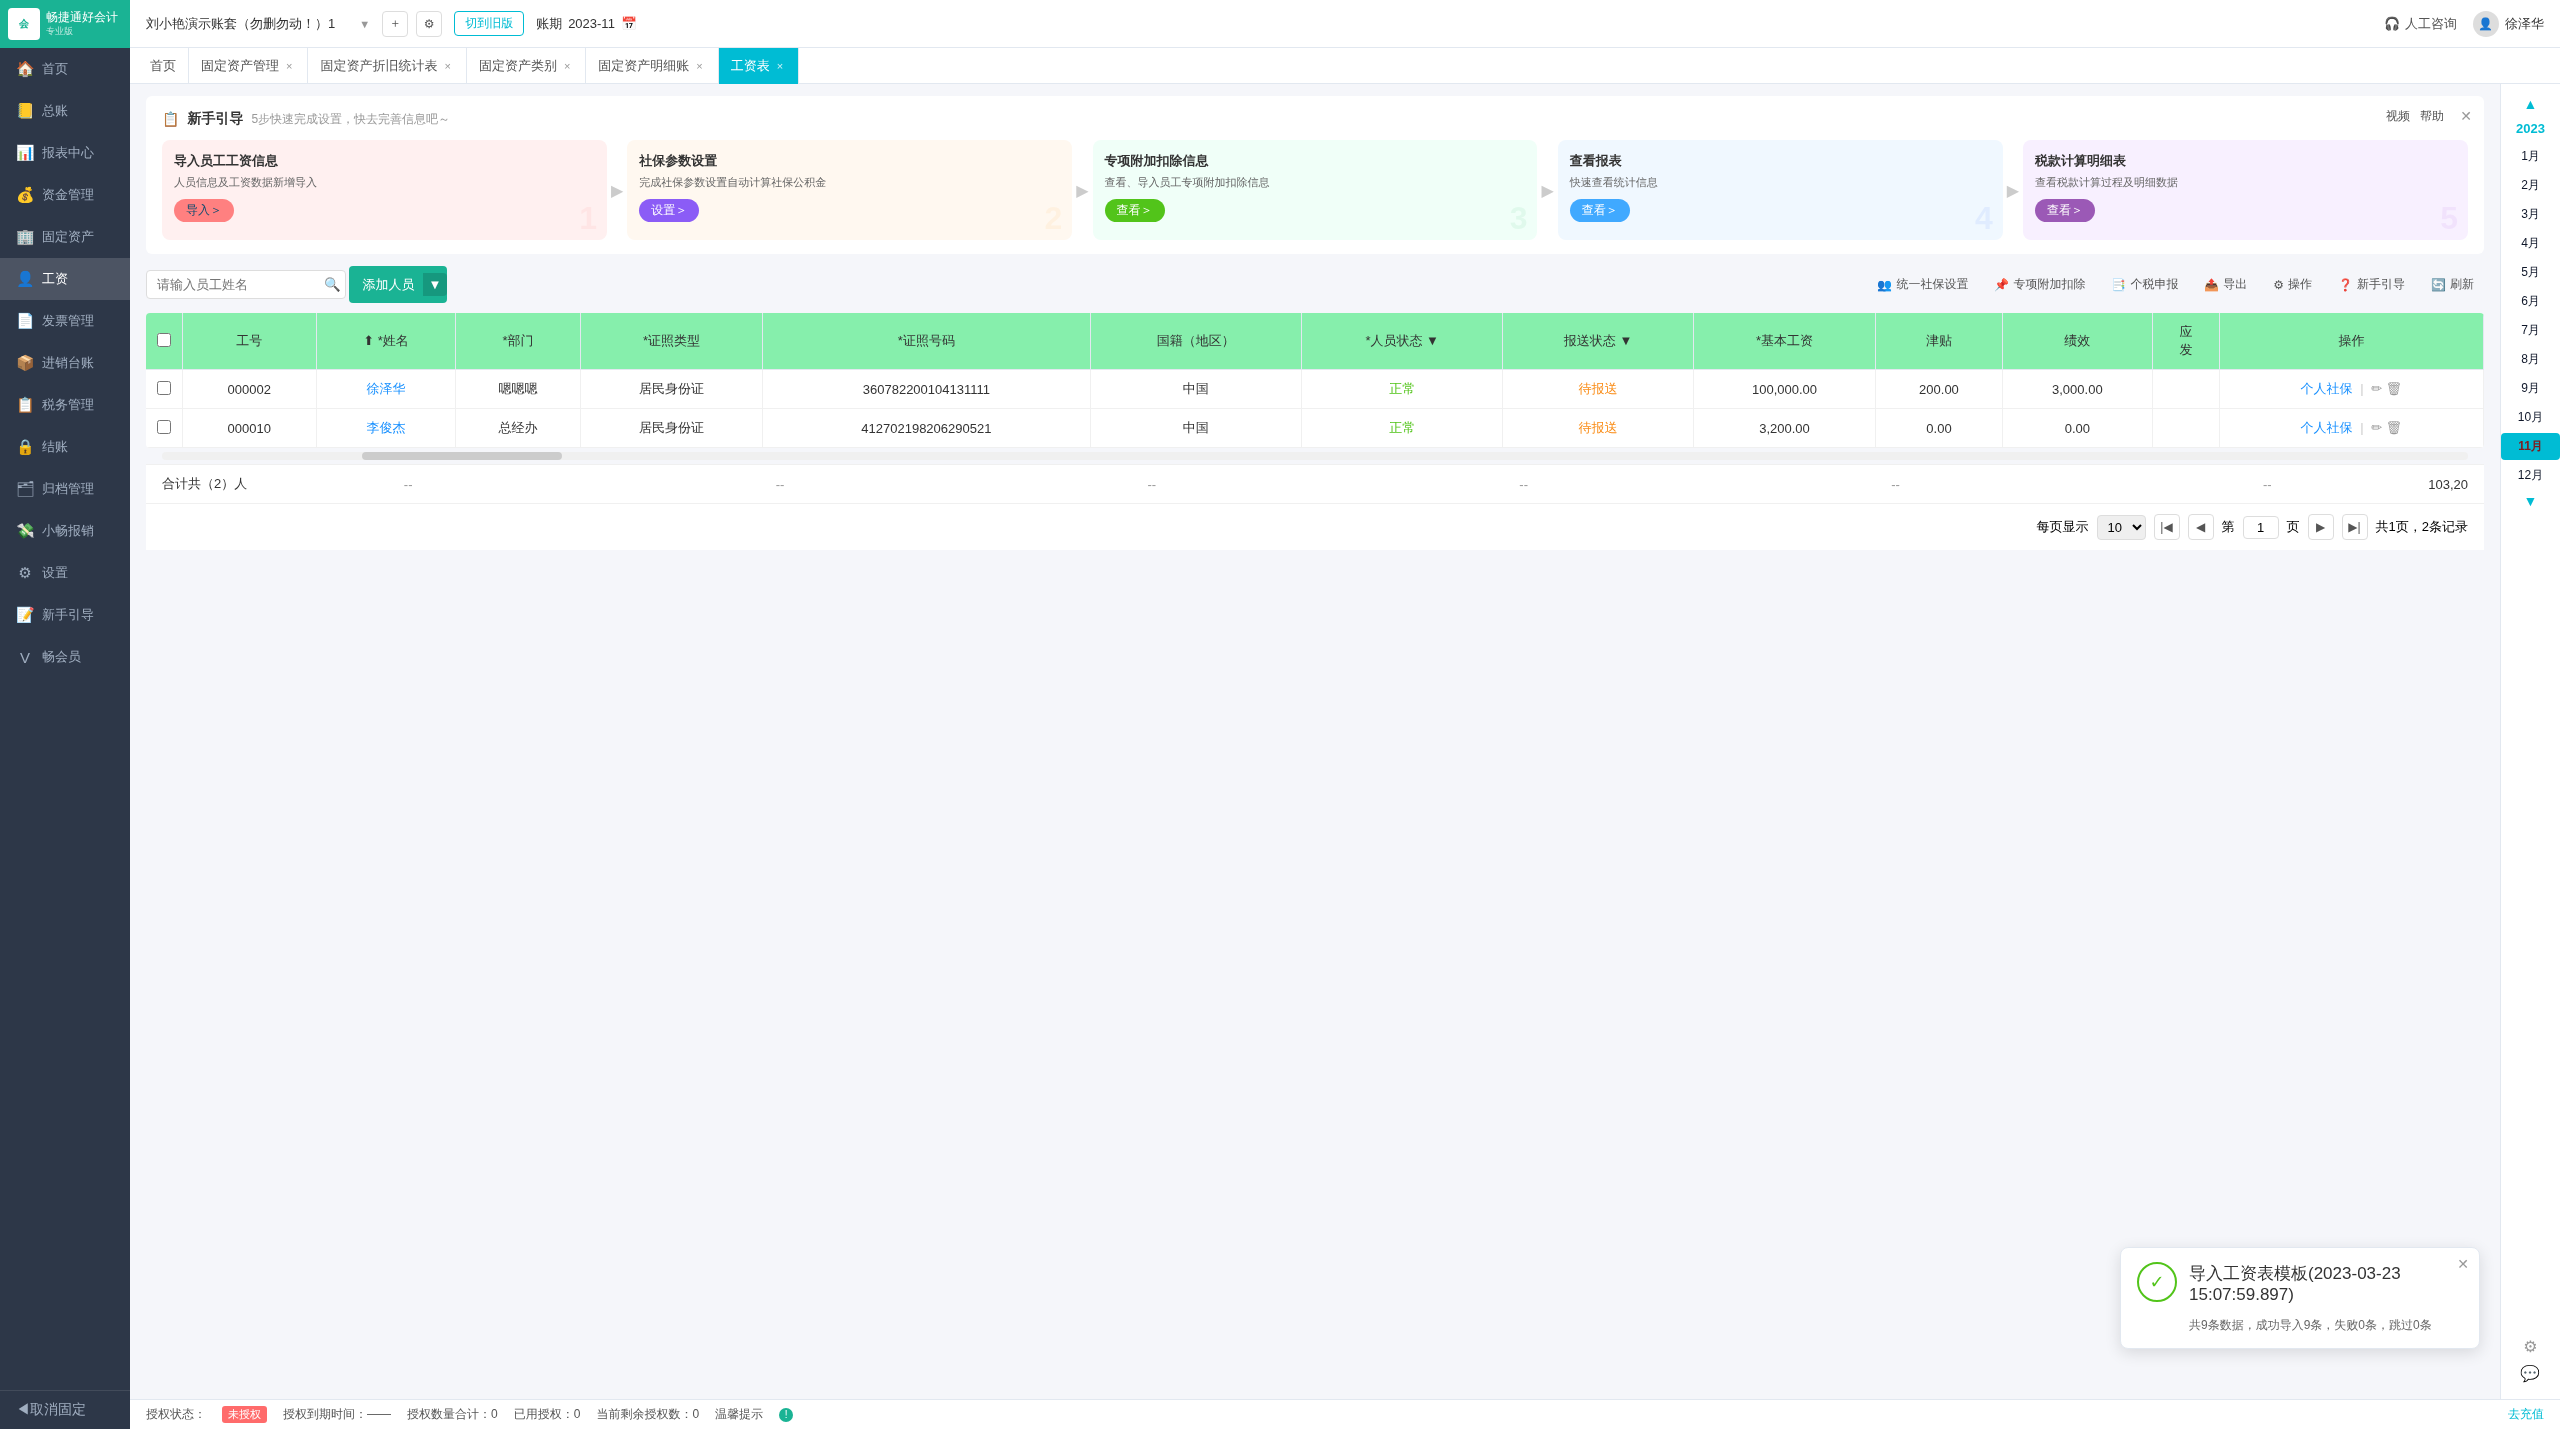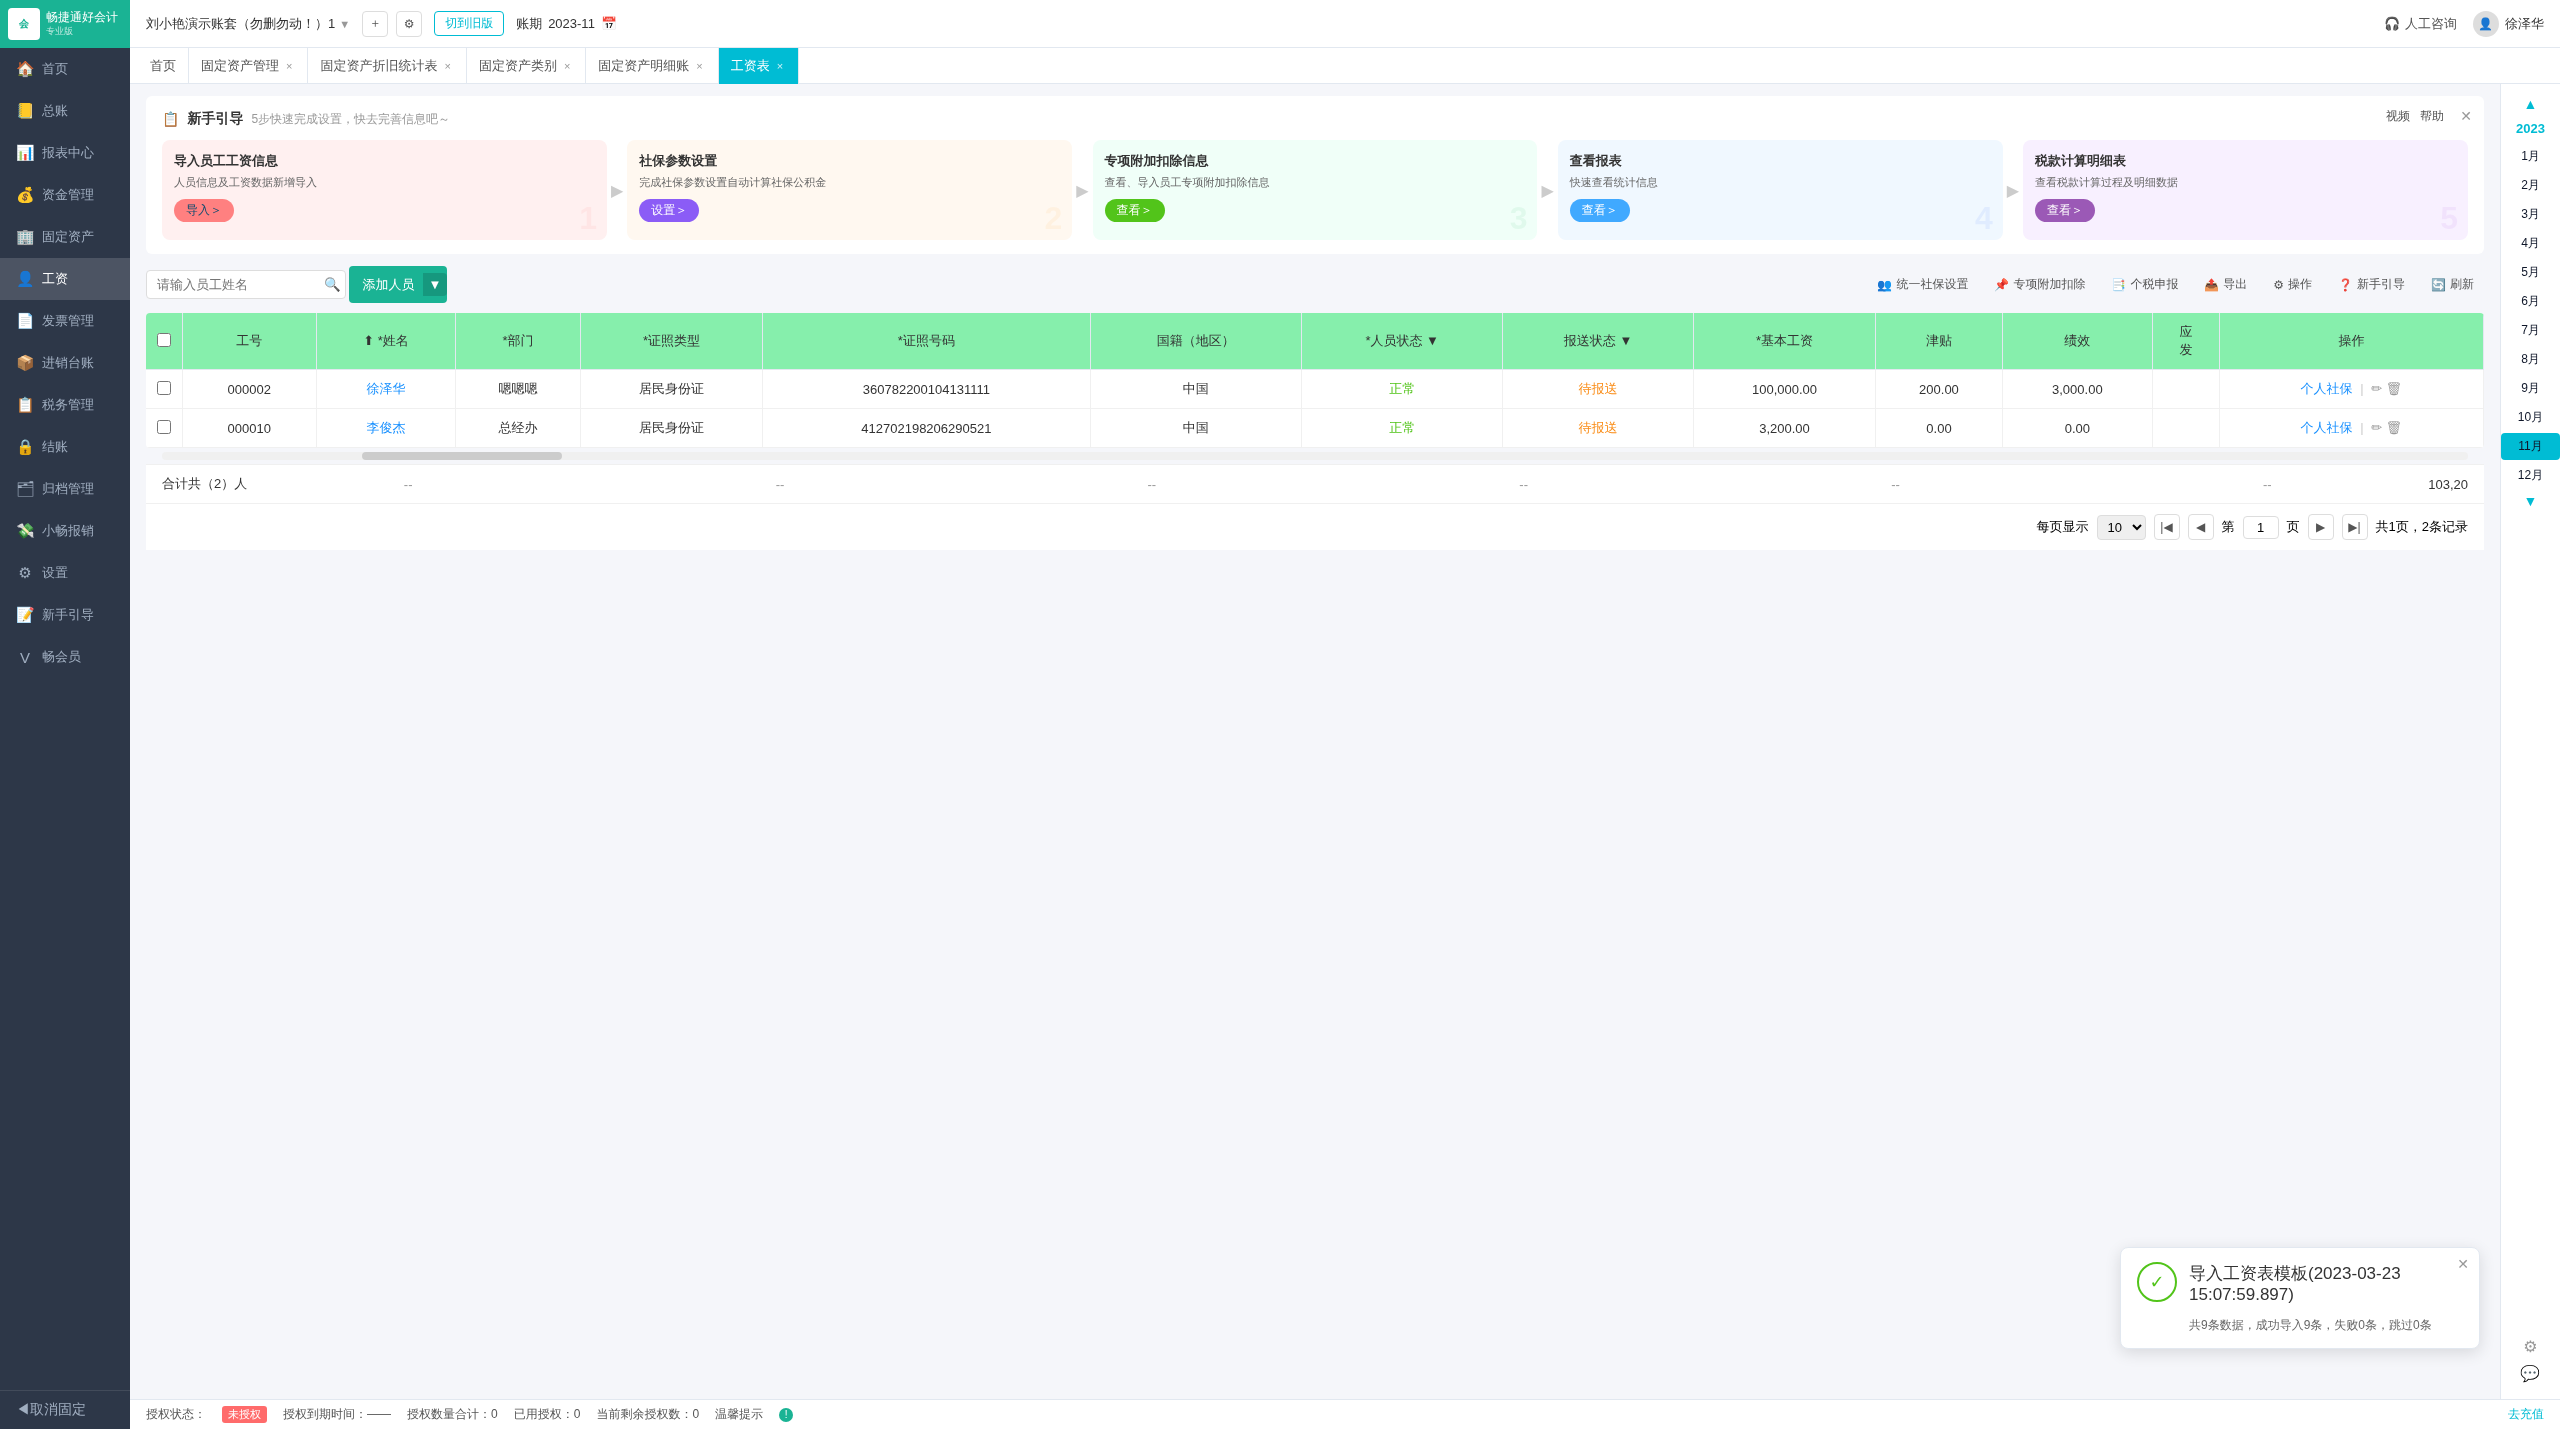--- a/index.html
+++ b/index.html
@@ -86,21 +86,21 @@
       display: flex;
       align-items: center;
       padding: 0 16px;
       border-bottom: 1px solid #e2e8f0;
       gap: 12px;
       flex-shrink: 0;
     }
     .topbar-account {
       display: flex;
       align-items: center;
-      gap: 4px;
+      gap: 24px;
       font-size: 13px;
       color: #333;
     }
     .topbar-account .arrow { color: #999; font-size: 11px; }
     .topbar-icons { display: flex; gap: 8px; align-items: center; }
     .topbar-icon-btn {
       width: 26px; height: 26px;
       border: 1px solid #ddd;
       border-radius: 4px;
       display: flex; align-items: center; justify-content: center;
@@ -506,22 +506,23 @@
       color: #0f172a;
       cursor: pointer;
     }
     .panel-month.year-label {
       color: #00bcd4;
       font-weight: bold;
       font-size: 13px;
     }
     .panel-month.active {
       background: #00bcd4;
-      color: #0f172a;
-      border-radius: 4px;
+      color: #7f1d1d;
+      border-radius: 4px;
+      font-weight: bold;
     }
     .panel-settings {
       margin-top: auto;
       display: flex;
       flex-direction: column;
       align-items: center;
       gap: 8px;
       padding-bottom: 8px;
     }
     .panel-settings-icon {

